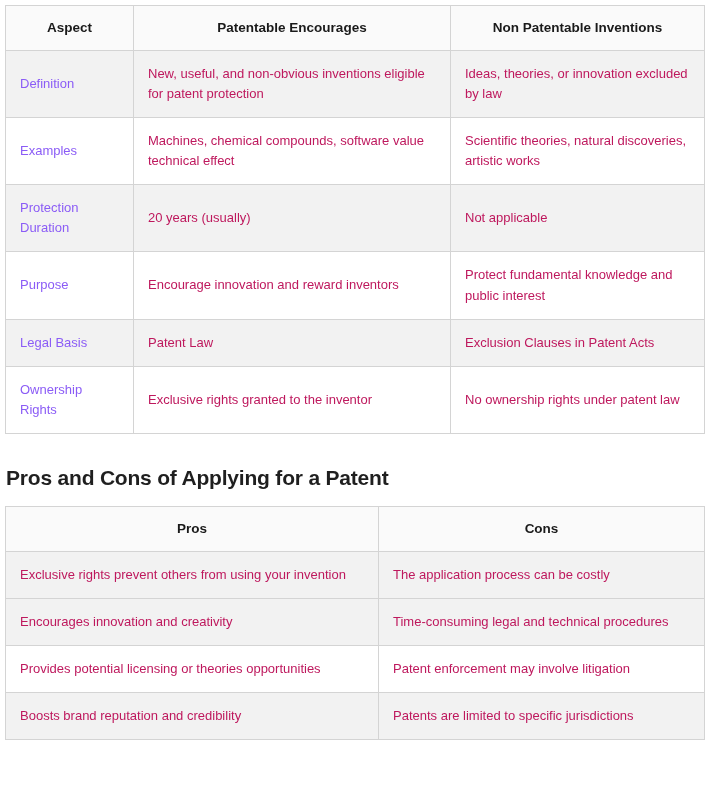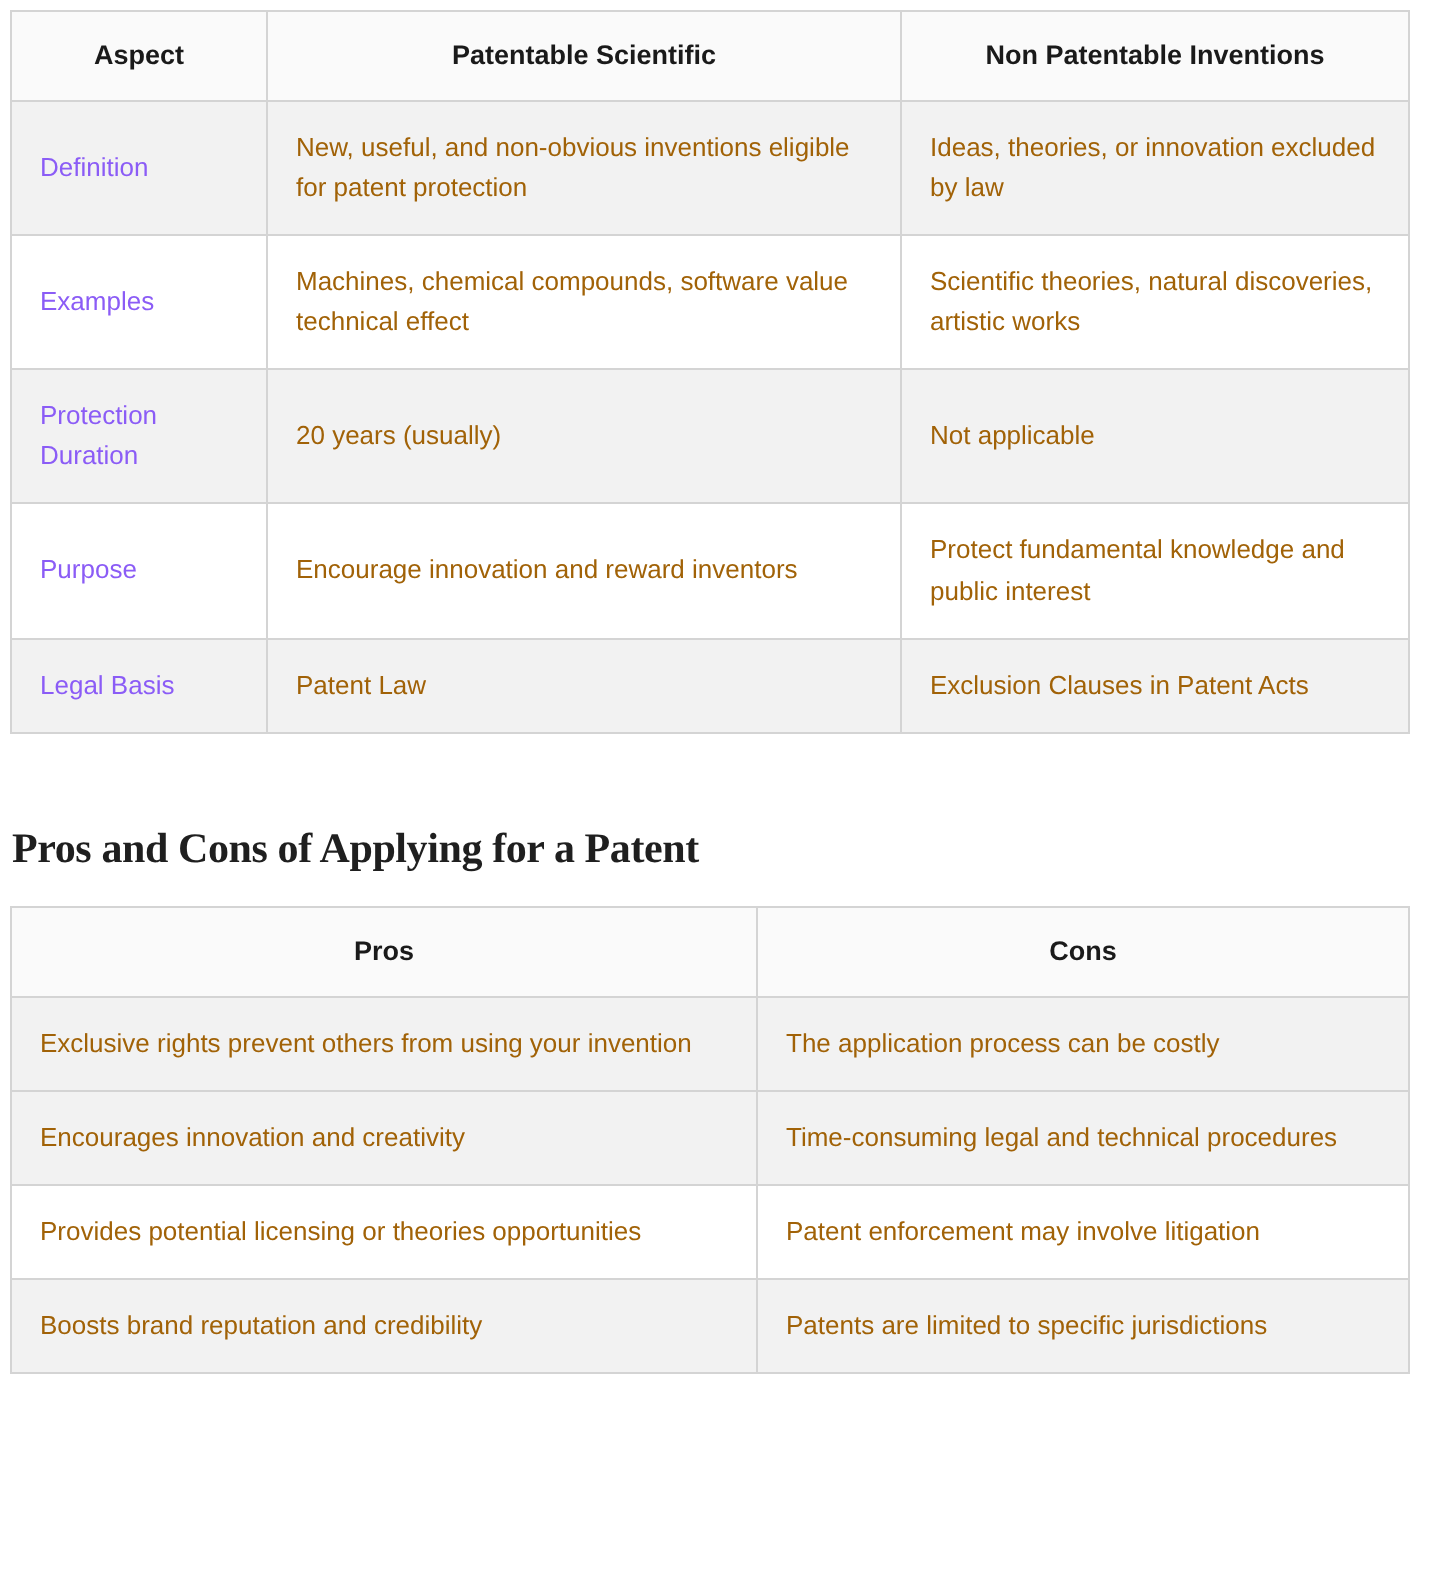--- a/index.html
+++ b/index.html
@@ -39,21 +39,21 @@
     background: #fafafa;
     text-align: center;
     font-weight: bold;
     font-size: 13.5px;
     color: #1a1a1a;
     padding: 13px 10px;
     line-height: 1.3;
   }
   table.data-table tbody td {
     font-size: 13px;
-    color: #a16207;
+    color: #be185d;
     padding: 13px 14px;
     line-height: 1.55;
     font-weight: normal;
   }
   table.data-table tbody tr.row-alt td {
     background: #f2f2f2;
   }
   table.data-table tbody tr.row-plain td {
     background: #ffffff;
   }
@@ -73,41 +73,40 @@
   .section-heading {
     font-size: 21px;
     font-weight: bold;
     color: #1f1f1f;
     margin: 0;
     padding: 0;
     letter-spacing: -0.2px;
     line-height: 1.2;
   }
   .heading-wrap {
-    margin-top: 45px;
+    margin-top: 31px;
     margin-bottom: 16px;
     padding-left: 1px;
-    font-family: Liberation Serif, serif;
   }
 </style>
 </head>
 <body>
 
 <div class="page">
 
   <table class="data-table" id="comparison-table">
     <colgroup>
       <col class="c1">
         <col class="c2">
         <col class="c3">
     </colgroup>
     <thead>
       <tr>
         <th>Aspect</th>
-        <th>Patentable Scientific</th>
+        <th>Patentable Encourages</th>
         <th>Non Patentable Inventions</th>
       </tr>
     </thead>
     <tbody>
       <tr class="row-alt">
         <td class="first-col">Definition</td>
         <td>New, useful, and non-obvious inventions eligible for patent protection</td>
         <td>Ideas, theories, or innovation excluded by law</td>
       </tr>
       <tr class="row-plain">
@@ -122,20 +121,25 @@
       </tr>
       <tr class="row-plain">
         <td class="first-col">Purpose</td>
         <td>Encourage innovation and reward inventors</td>
         <td>Protect fundamental knowledge and public interest</td>
       </tr>
       <tr class="row-alt">
         <td class="first-col">Legal Basis</td>
         <td>Patent Law</td>
         <td>Exclusion Clauses in Patent Acts</td>
+      </tr>
+      <tr class="row-plain">
+        <td class="first-col">Ownership Rights</td>
+        <td>Exclusive rights granted to the inventor</td>
+        <td>No ownership rights under patent law</td>
       </tr>
     </tbody>
   </table>
 
   <div class="heading-wrap">
     <h2 class="section-heading">Pros and Cons of Applying for a Patent</h2>
   </div>
 
   <table class="data-table" id="proscons-table">
     <colgroup>

